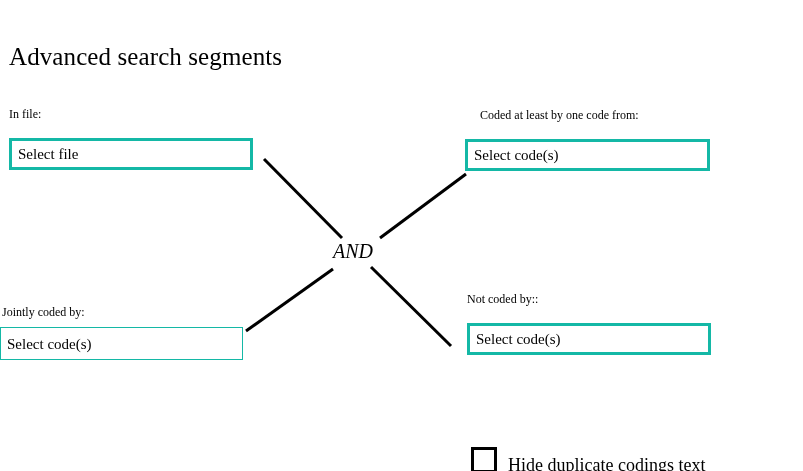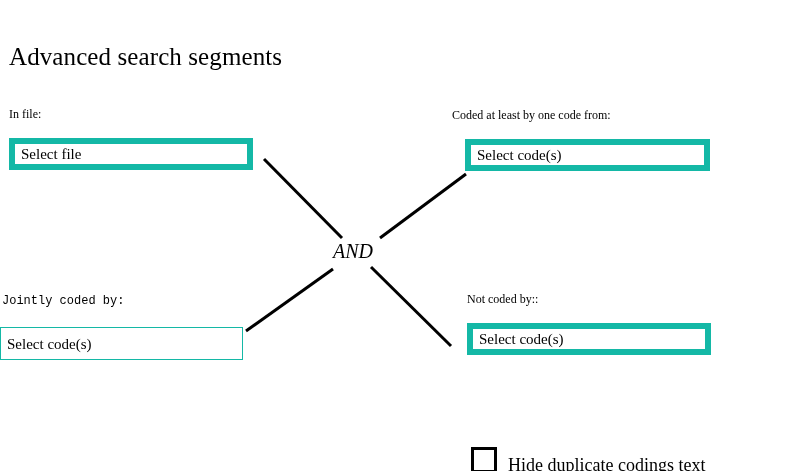--- a/index.html
+++ b/index.html
@@ -37,30 +37,30 @@
 
   
   .field-label {
     position: absolute;
     font-size: 12px;
     line-height: 19px;
     white-space: nowrap;
     font-weight: 400;
   }
   .lbl-infile      { left: 9px;   top: 105px; }
-  .lbl-atleast     { left: 452px; top: 106px; }
-  .lbl-jointly     { left: 2px;   top: 292px; font-family: Liberation Mono, monospace; }
+  .lbl-atleast     { left: 480px; top: 106px; }
+  .lbl-jointly     { left: 2px;   top: 303px; }
   .lbl-notcoded    { left: 467px; top: 290px; }
 
   
   .select-box {
     position: absolute;
     box-sizing: border-box;
     background: #ffffff;
-    border: 6px solid #14b8a6;
+    border: 3px solid #14b8a6;
     display: flex;
     align-items: center;
     overflow: hidden;
     cursor: pointer;
   }
   .select-box .sel-text {
     font-size: 15px;
     line-height: 18px;
     padding-left: 6px;
     white-space: nowrap;

